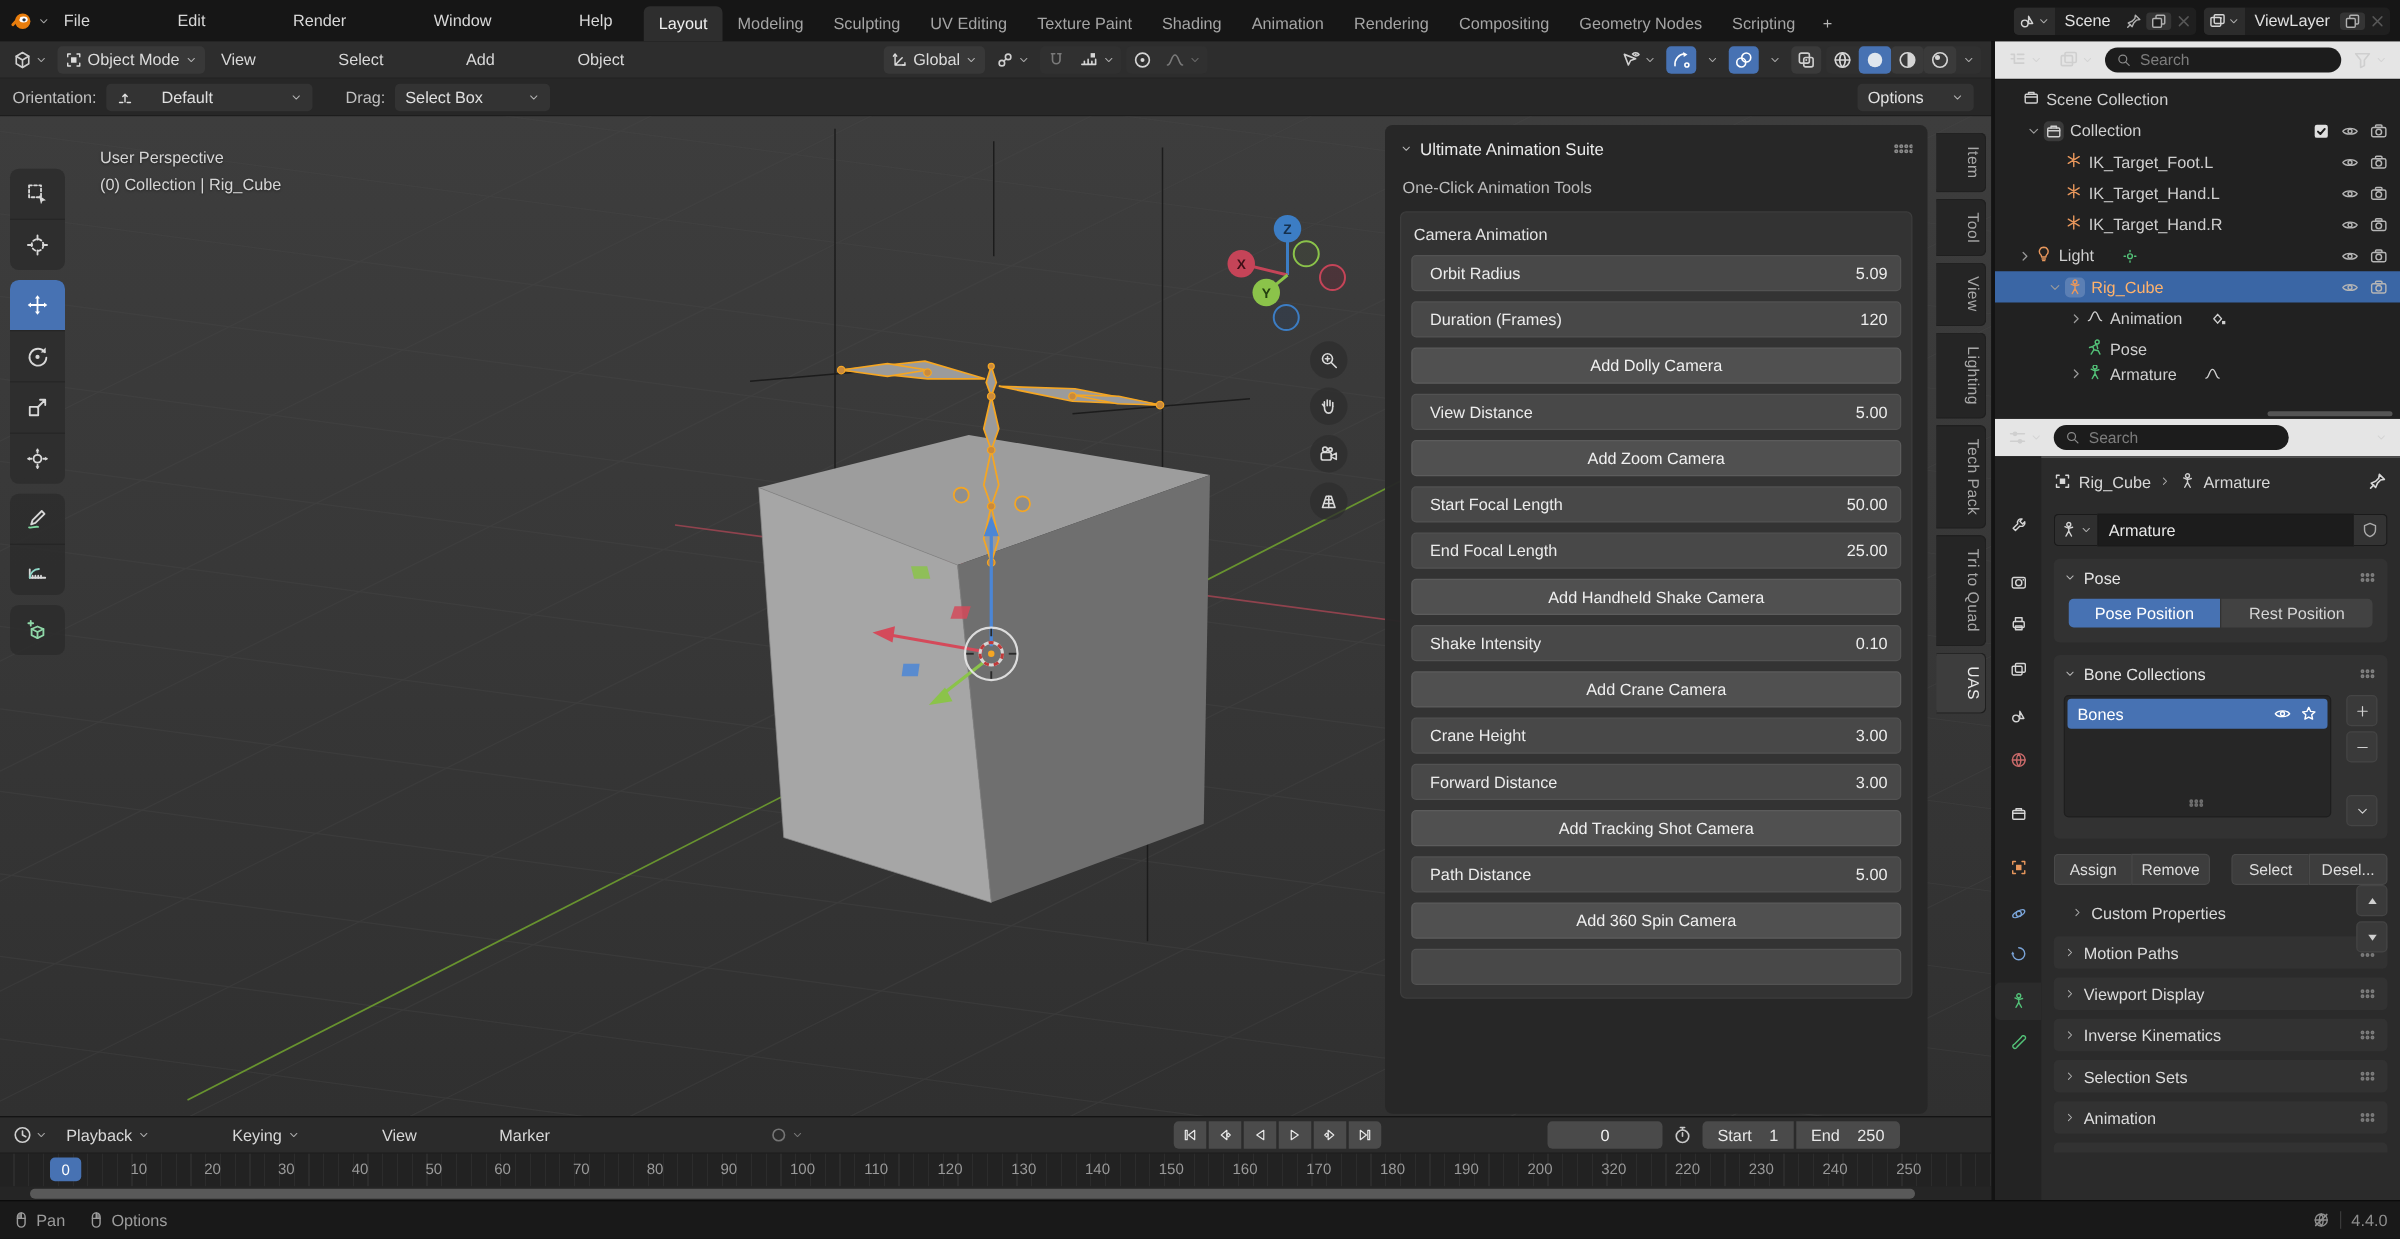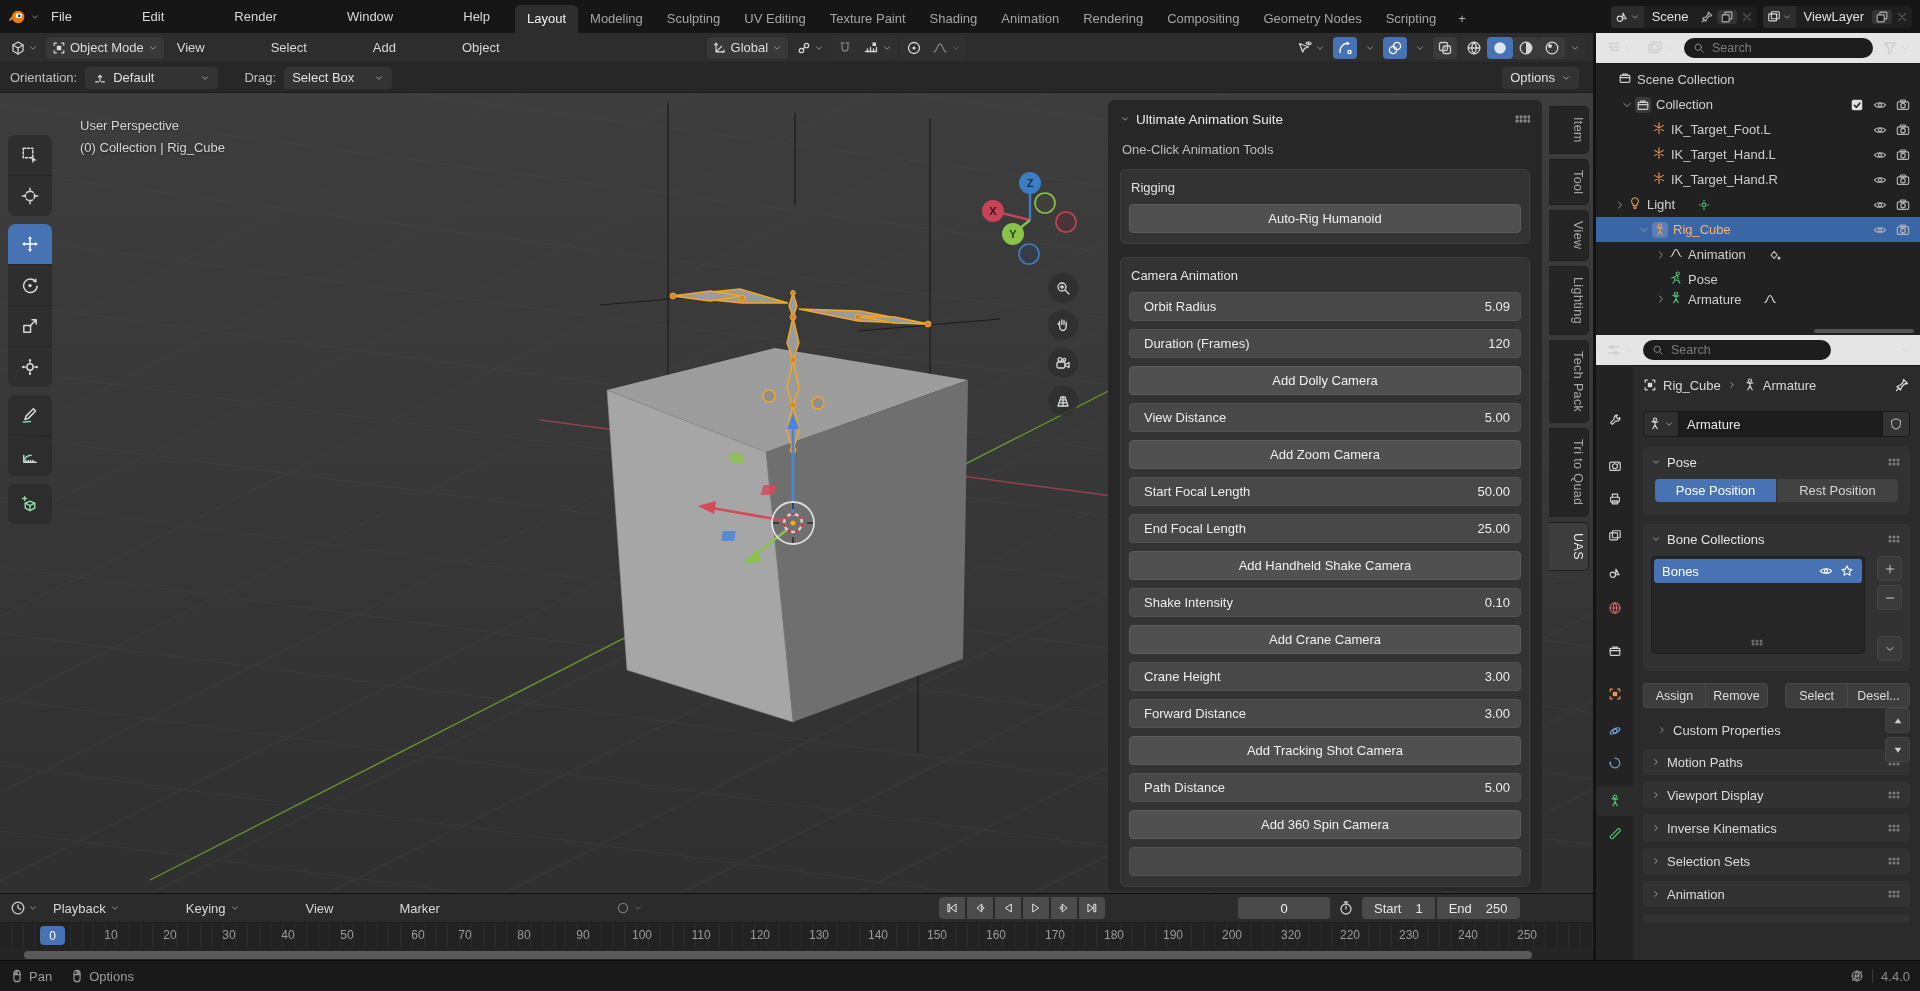--- a/index.html
+++ b/index.html
@@ -30,21 +30,21 @@
   .hdr-chip{display:flex;align-items:center;gap:4px;background:#383838;border-radius:4px;height:22px;padding:0 6px;color:#dcdcdc;}
   .hdr-btn{display:flex;align-items:center;gap:2px;height:22px;padding:0 4px;border-radius:4px;color:#cfcfcf;}
   .hdr-btn.on{background:#4772b3;color:#fff;}
   .hdr-menu{padding:0 9px;color:#d8d8d8;}
   .hdr-group{display:flex;align-items:center;background:#303030;border-radius:4px;height:22px;}
   .seg{display:flex;align-items:center;height:22px;padding:0 5px;gap:3px;border-radius:4px;}
   .seg.on{background:#4772b3;color:#fff;}
   .dim{opacity:.45;}
   #vp-toolrow{left:0;top:63px;width:1593px;height:30px;background:#272727;border-bottom:1px solid #1d1d1d;display:flex;align-items:center;gap:8px;padding-left:10px;box-sizing:border-box;}
   .lbl{color:#c0c0c0;}
-  .drop{display:flex;align-items:center;gap:6px;background:#333;border-radius:4px;height:22px;padding:0 8px;color:#e0e0e0;text-align:right;}
+  .drop{display:flex;align-items:center;gap:22px;background:#333;border-radius:4px;height:22px;padding:0 8px;color:#e0e0e0;text-align:right;}
   #options-btn{margin-left:auto;margin-right:14px;}
   
   #viewport{left:0;top:93px;width:1593px;height:800px;overflow:hidden;
      background:linear-gradient(180deg,#3d3d3d 0%,#383838 45%,#303030 100%);}
   #vp-overlay-text{left:80px;top:22px;color:#d6d6d6;line-height:22px;text-shadow:0 1px 2px rgba(0,0,0,.4);}
   
   #toolbar{left:8px;top:42px;width:44px;display:flex;flex-direction:column;gap:8px;}
   .tb-group{background:#2d2d2dee;border-radius:7px;display:flex;flex-direction:column;overflow:hidden;}
   .tb-btn{width:44px;height:40px;display:flex;align-items:center;justify-content:center;color:#d8d8d8;}
   .tb-btn.active{background:#4772b3;color:#fff;}
@@ -753,24 +753,20 @@
               <circle cx="3" cy="10" r="1"></circle>
               <circle cx="7" cy="10" r="1"></circle>
               <circle cx="11" cy="10" r="1"></circle>
               <circle cx="15" cy="10" r="1"></circle>
             </svg>
           </span>
       </div>
       <div id="uas-sub">One-Click Animation Tools</div>
       <div id="uas-body">
           <div class="uas-box">
-            <div class="uas-box-title">Rigging</div>
-            <div class="uas-btn">Auto-Rig Humanoid</div>
-          </div>
-          <div class="uas-box">
             <div class="uas-box-title">Camera Animation</div>
             <div class="uas-slider">
               <span>Orbit Radius</span>
               <span class="val">5.09</span>
             </div>
             <div class="uas-slider">
               <span>Duration (Frames)</span>
               <span class="val">120</span>
             </div>
             <div class="uas-btn">Add Dolly Camera</div>
@@ -1645,21 +1641,21 @@
         </span>
       </div>
     </div>
     <div id="tl-ruler">
       <div id="playhead">0</div>
     <span class="tick-label" style="left: 111px;">10</span>
         <span class="tick-label" style="left: 170px;">20</span>
         <span class="tick-label" style="left: 229px;">30</span>
         <span class="tick-label" style="left: 288px;">40</span>
         <span class="tick-label" style="left: 347px;">50</span>
-        <span class="tick-label" style="left: 418px;">60</span>
+        <span class="tick-label" style="left: 402px;">60</span>
         <span class="tick-label" style="left: 465px;">70</span>
         <span class="tick-label" style="left: 524px;">80</span>
         <span class="tick-label" style="left: 583px;">90</span>
         <span class="tick-label" style="left: 642px;">100</span>
         <span class="tick-label" style="left: 701px;">110</span>
         <span class="tick-label" style="left: 760px;">120</span>
         <span class="tick-label" style="left: 819px;">130</span>
         <span class="tick-label" style="left: 878px;">140</span>
         <span class="tick-label" style="left: 937px;">150</span>
         <span class="tick-label" style="left: 996px;">160</span>

